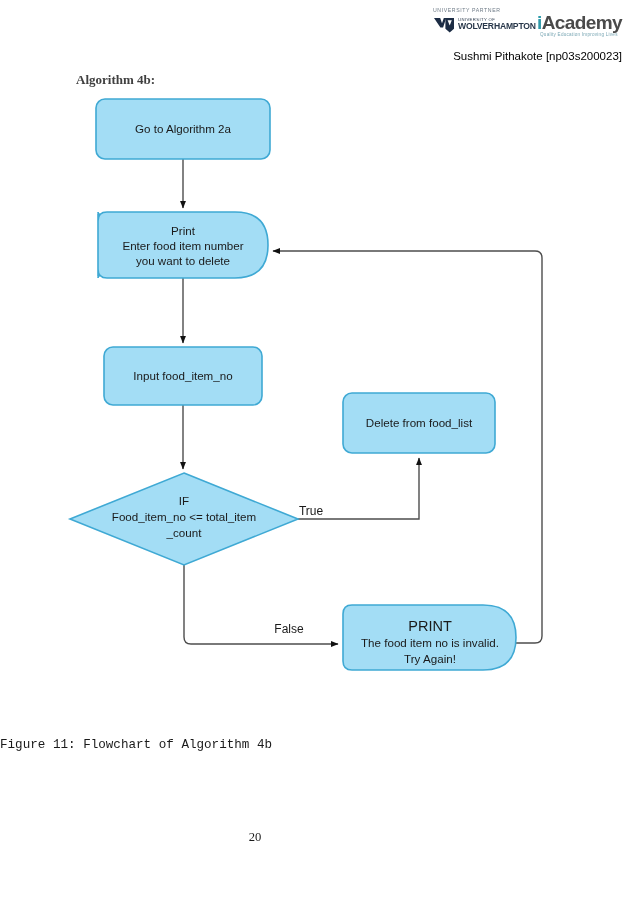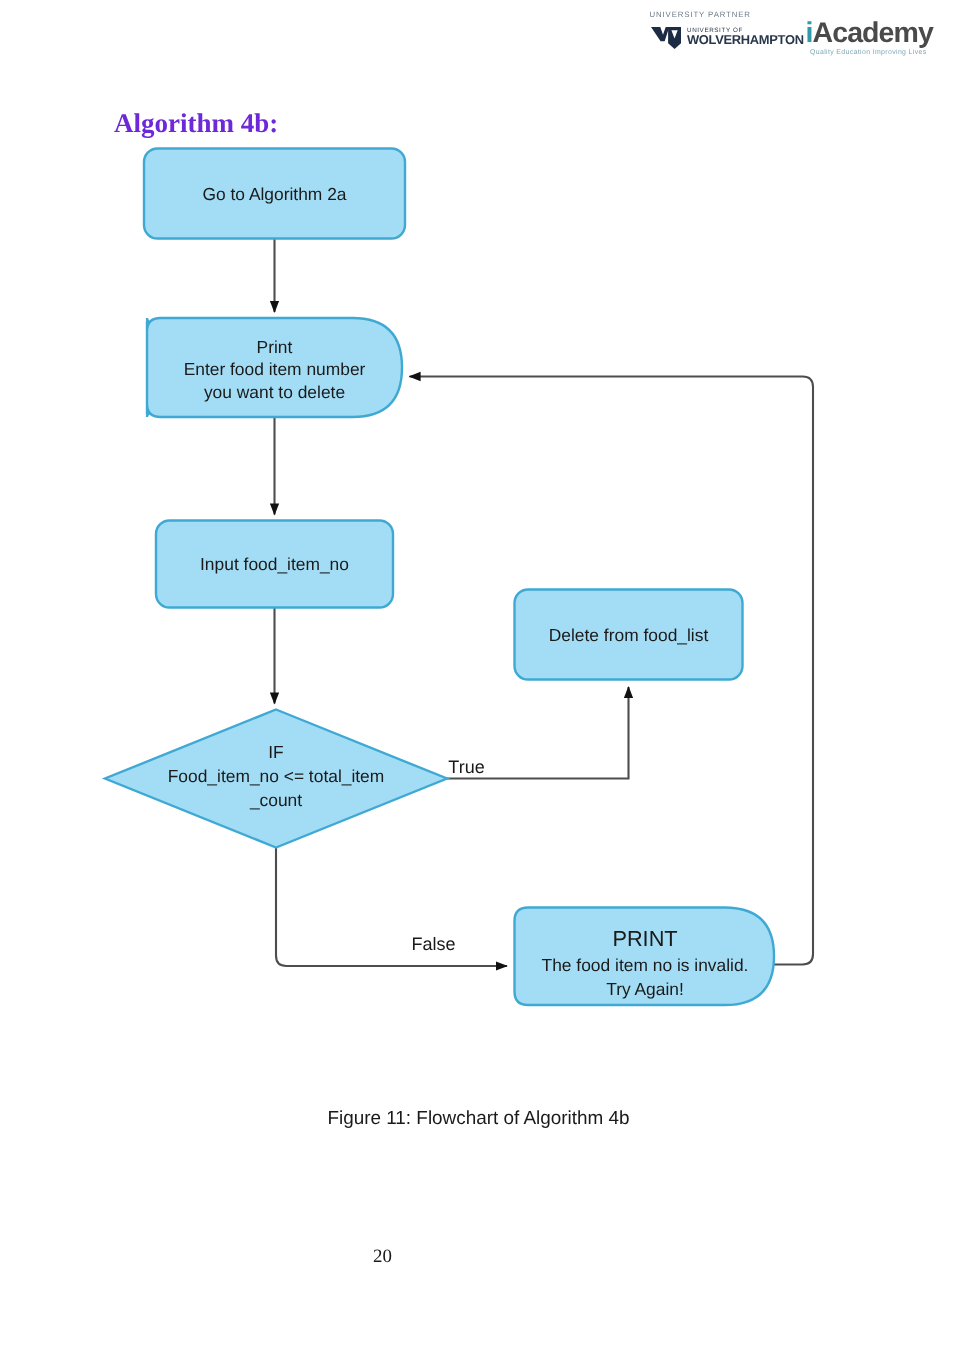--- a/index.html
+++ b/index.html
@@ -117,31 +117,31 @@
     font-size: 11.5px;
     color: #000000;
   }
 
   
   .algo-title {
     position: absolute;
     top: 72px;
     left: 76px;
     font-family: "Liberation Serif", serif;
-    font-size: 18px;
+    font-size: 13px;
     font-weight: bold;
-    color: #6d28d9;
+    color: #404040;
   }
   .figure-caption {
     position: absolute;
     top: 738px;
     left: 0;
     width: 638px;
-    text-align: center;
-    font-family: Liberation Sans, sans-serif;
+    text-align: left;
+    font-family: Liberation Mono, monospace;
     font-size: 12.6px;
     color: #1a1a1a;
   }
   .page-number {
     position: absolute;
     top: 830px;
     left: 0;
     width: 510px;
     text-align: center;
     font-family: "Liberation Serif", serif;
@@ -201,20 +201,21 @@
       </div>
     </div>
 
     <div class="iacademy-logo">
       <div class="iac-word"><span class="teal">i</span><span>Academy</span></div>
       <div class="iac-tag">Quality Education Improving Lives</div>
     </div>
 
   </div>
 
+  <div class="student-line">Sushmi Pithakote [np03s200023]</div>
 
   <div class="algo-title">Algorithm 4b:</div>
 
   <div class="flowchart">
     <svg width="638" height="620" viewBox="0 0 638 620">
       <defs>
         <marker id="arrowhead" markerWidth="9" markerHeight="9" refX="7.4" refY="3.6" orient="auto" markerUnits="userSpaceOnUse">
           <path d="M0,0.5 L8,3.6 L0,6.7 z" fill="#111111"></path>
         </marker>
       </defs>

